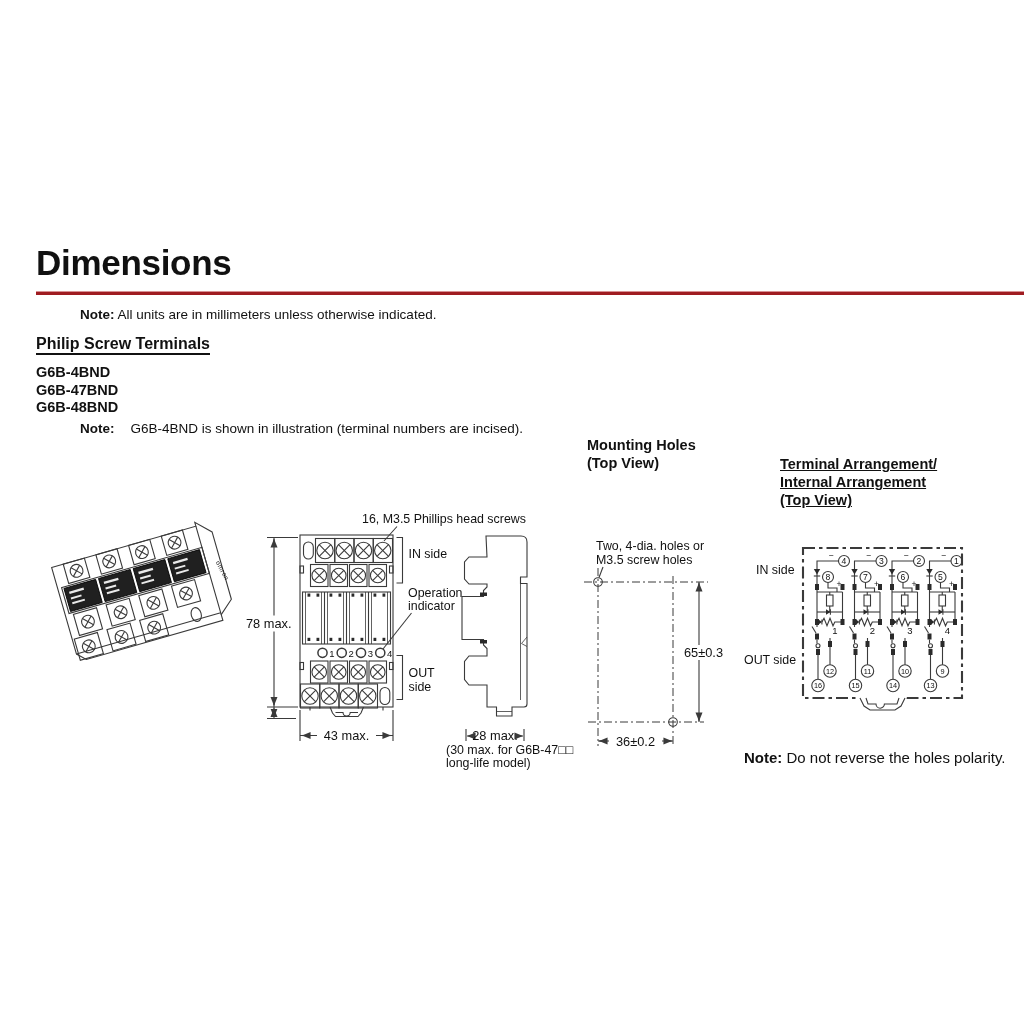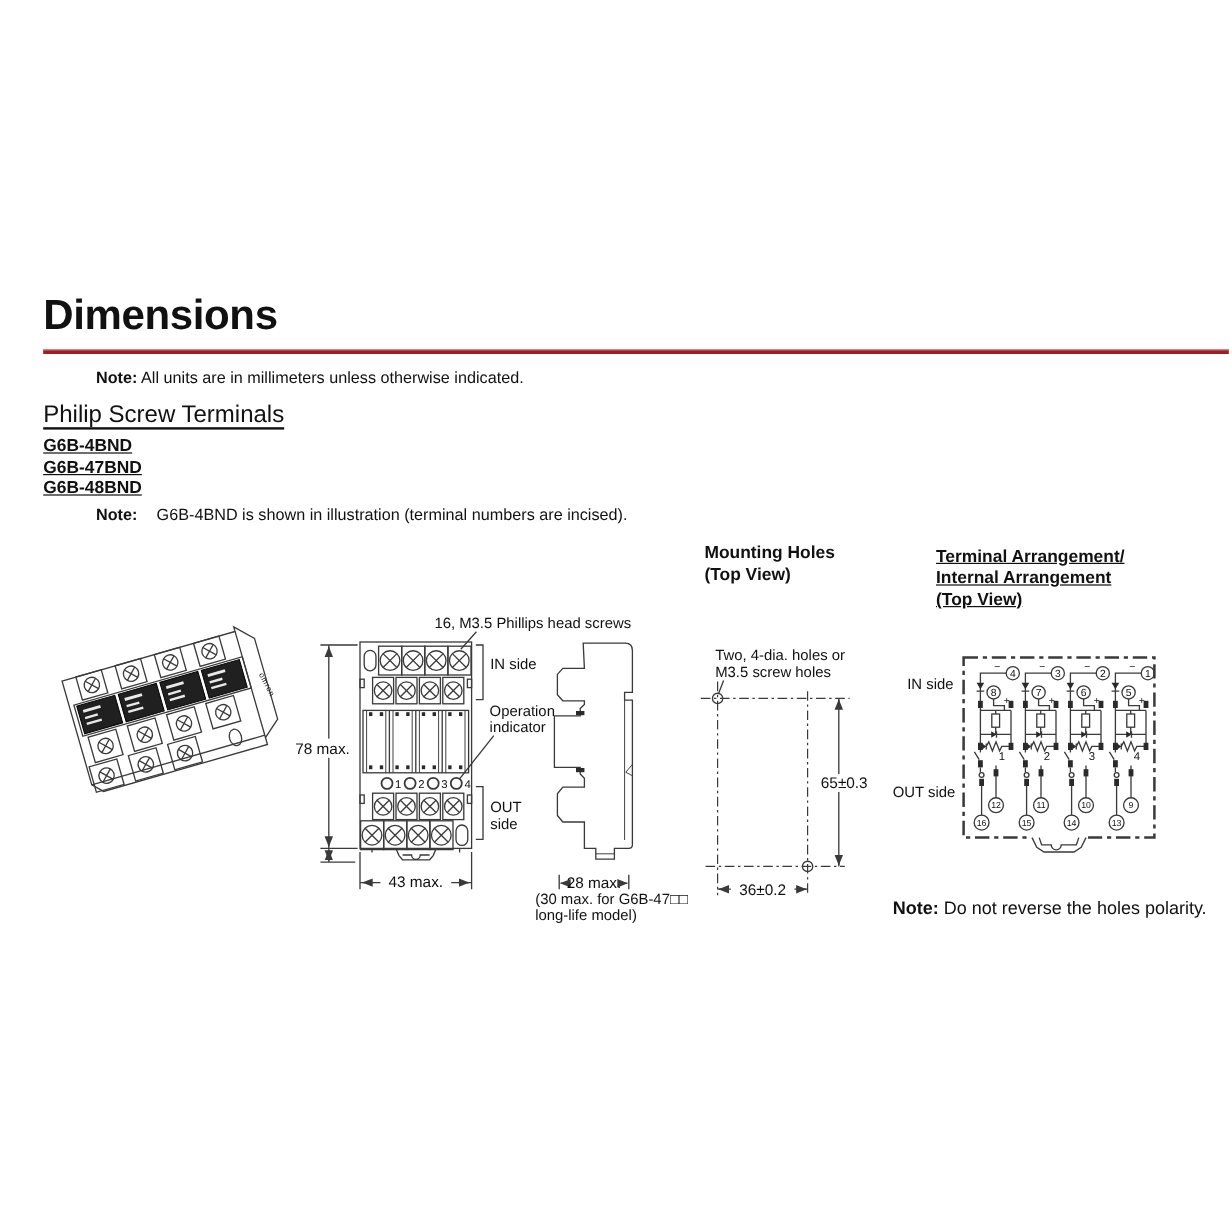--- a/index.html
+++ b/index.html
@@ -3,27 +3,27 @@
 <meta charset="utf-8">
 <style>
   html,body{margin:0;padding:0;background:#fff;}
   body{width:1024px;height:1024px;position:relative;overflow:hidden;
        font-family:"Liberation Sans",sans-serif;color:#111;}
   .abs{position:absolute;}
   .title{left:36px;top:243px;font-size:35px;font-weight:700;letter-spacing:-.3px;}
   .rule{left:36px;top:291px;width:988px;height:3px;background:#9f1c21;border-top:1px solid #d89194;}
   .note1{left:36px;top:307px;font-size:13.5px;}
   .b{font-weight:700;margin-left:44px;}
-  .h2{left:36px;top:335px;font-size:20px;font-weight:400;text-decoration:underline;
+  .h2{left:36px;top:335px;font-size:16px;font-weight:700;text-decoration:underline;
       text-underline-offset:4px;text-decoration-thickness:1.5px;}
-  .models{left:36px;top:364px;font-size:14.5px;font-weight:700;line-height:17.5px;text-decoration:underline;}
+  .models{left:36px;top:364px;font-size:14.5px;font-weight:700;line-height:17.5px;}
   .note2{left:36px;top:421px;font-size:13.5px;}
   .note2 .gap{margin-left:16px;}
   .fig-h{font-size:14.5px;font-weight:700;line-height:18px;}
-  .mount-h{left:587px;top:452px;}
+  .mount-h{left:587px;top:436px;}
   .term-h{left:780px;top:455px;text-decoration:underline;}
   .note3{left:700px;top:749px;font-size:15px;}
   svg{position:absolute;left:0;top:440px;}
   svg text{font-family:"Liberation Sans",sans-serif;fill:#111;stroke:none;}
   .ln{stroke:#3a3a3a;fill:none;stroke-width:1.1;}
   .thin{stroke-width:.8;}
   .bold{stroke-width:1.5;}
   .blk{fill:#2a2a2a;stroke:none;}
   .wht{fill:#fff;stroke:none;}
   .dark{fill:#202020;stroke:#000;stroke-width:.8;}

